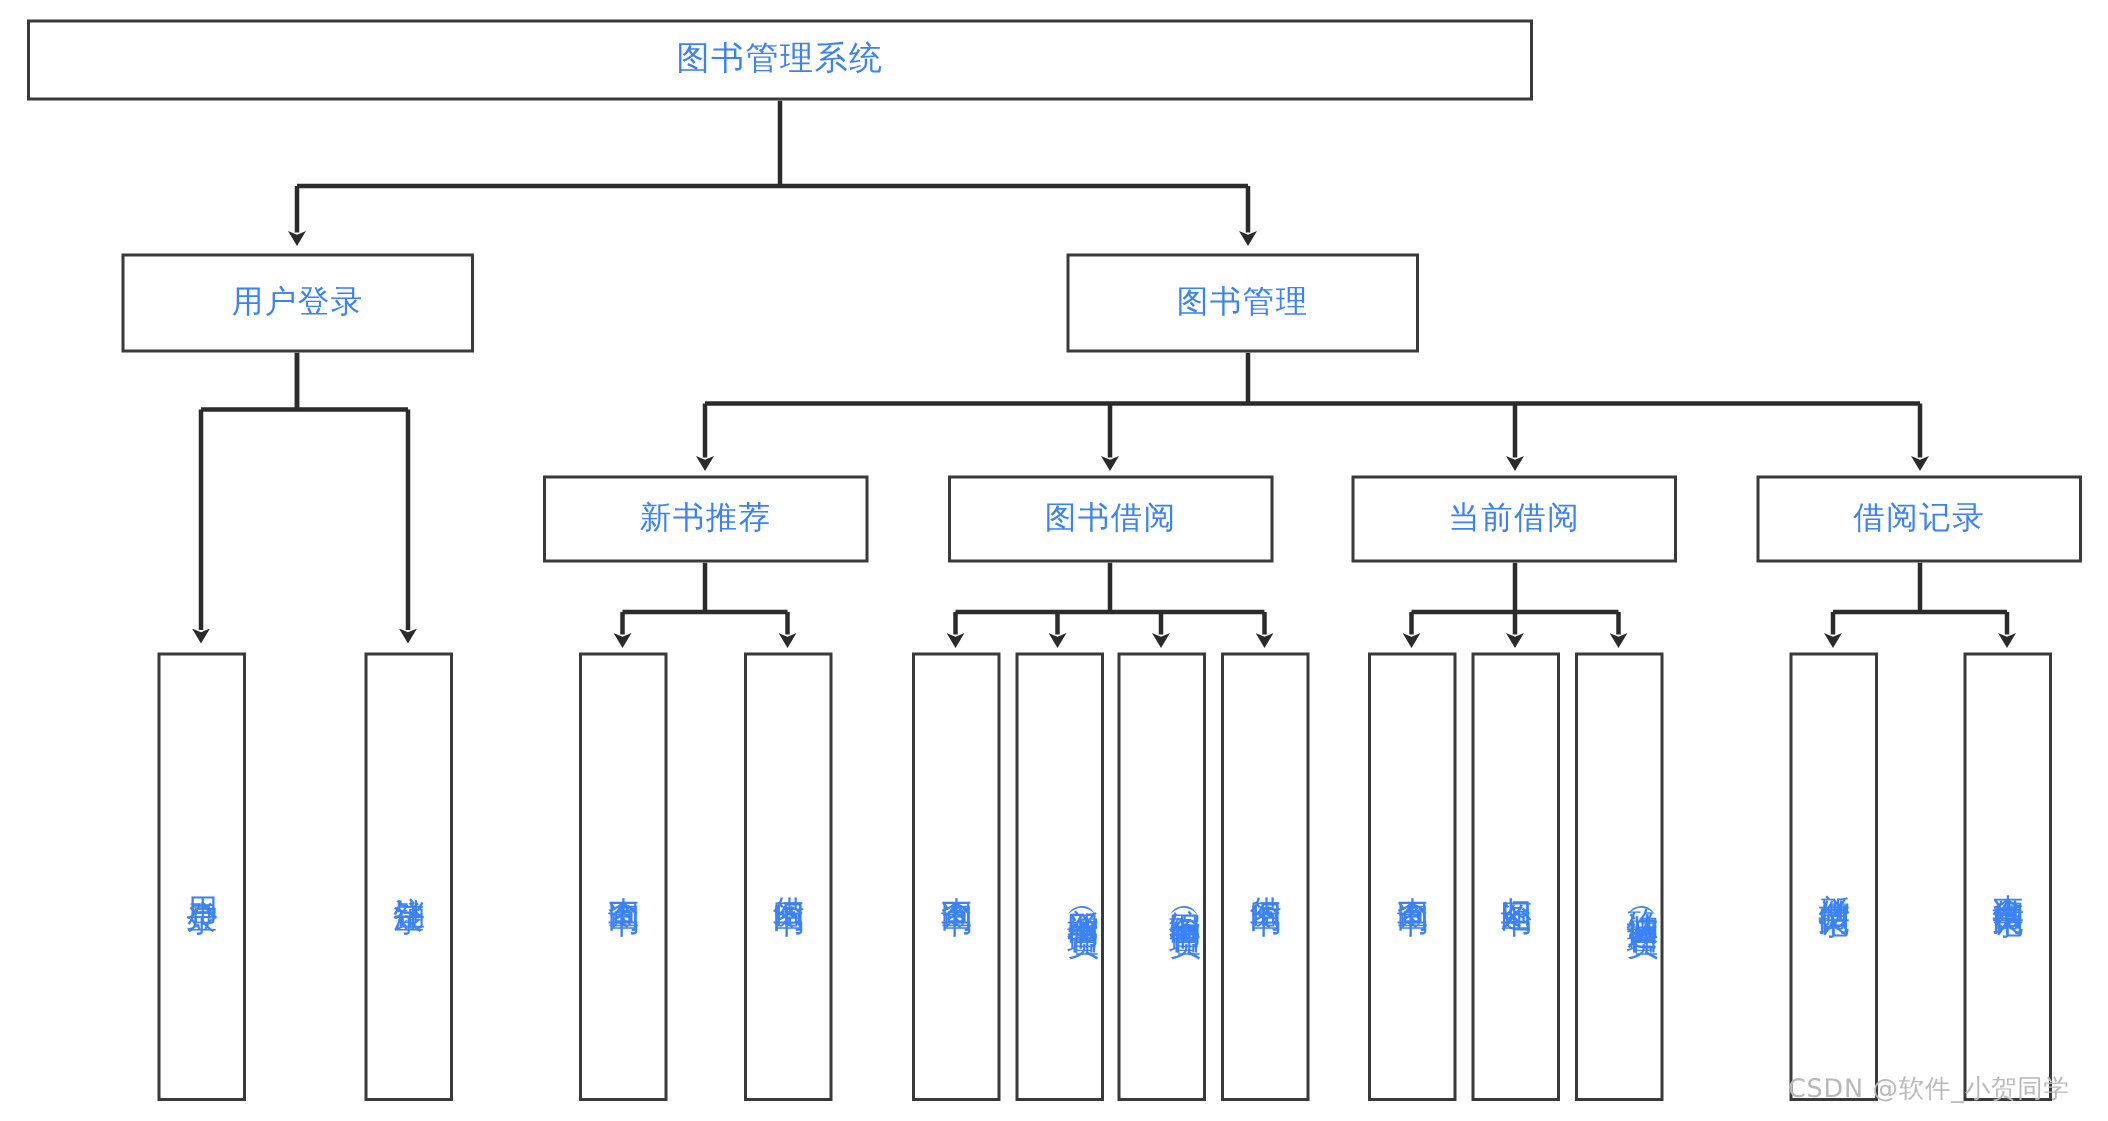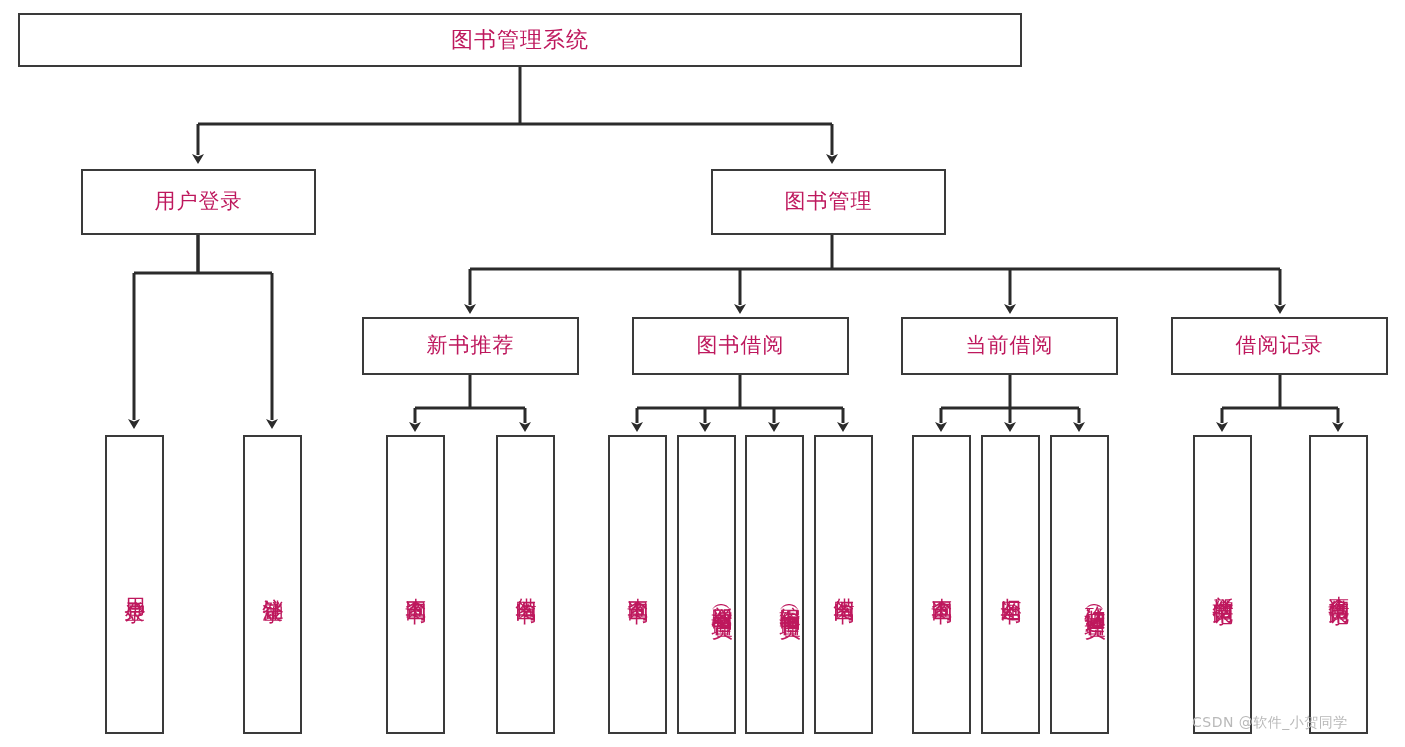--- a/index.html
+++ b/index.html
@@ -26,21 +26,21 @@
     pointer-events: none;
   }
   .node {
     position: absolute;
     box-sizing: border-box;
     background: #ffffff;
     border: 2px solid #3a3a3a;
     display: flex;
     align-items: center;
     justify-content: center;
-    color: #be185d;
+    color: #3b82f6;
   }
   .node-h {
     font-size: 21px;
     letter-spacing: 1px;
     line-height: 1.1;
     white-space: nowrap;
   }
   .node-root {
     font-size: 22px;
   }
@@ -56,21 +56,21 @@
     overflow: hidden;
   }
   .node-v.short {
     align-items: center;
     padding-top: 0;
   }
   .watermark {
     position: absolute;
     left: 1192px;
     top: 714px;
-    font-size: 14px;
+    font-size: 17px;
     color: #b9b9b9;
     white-space: nowrap;
     letter-spacing: 0.5px;
   }
 </style>
 </head>
 <body>
 
 <div id="canvas">
 

